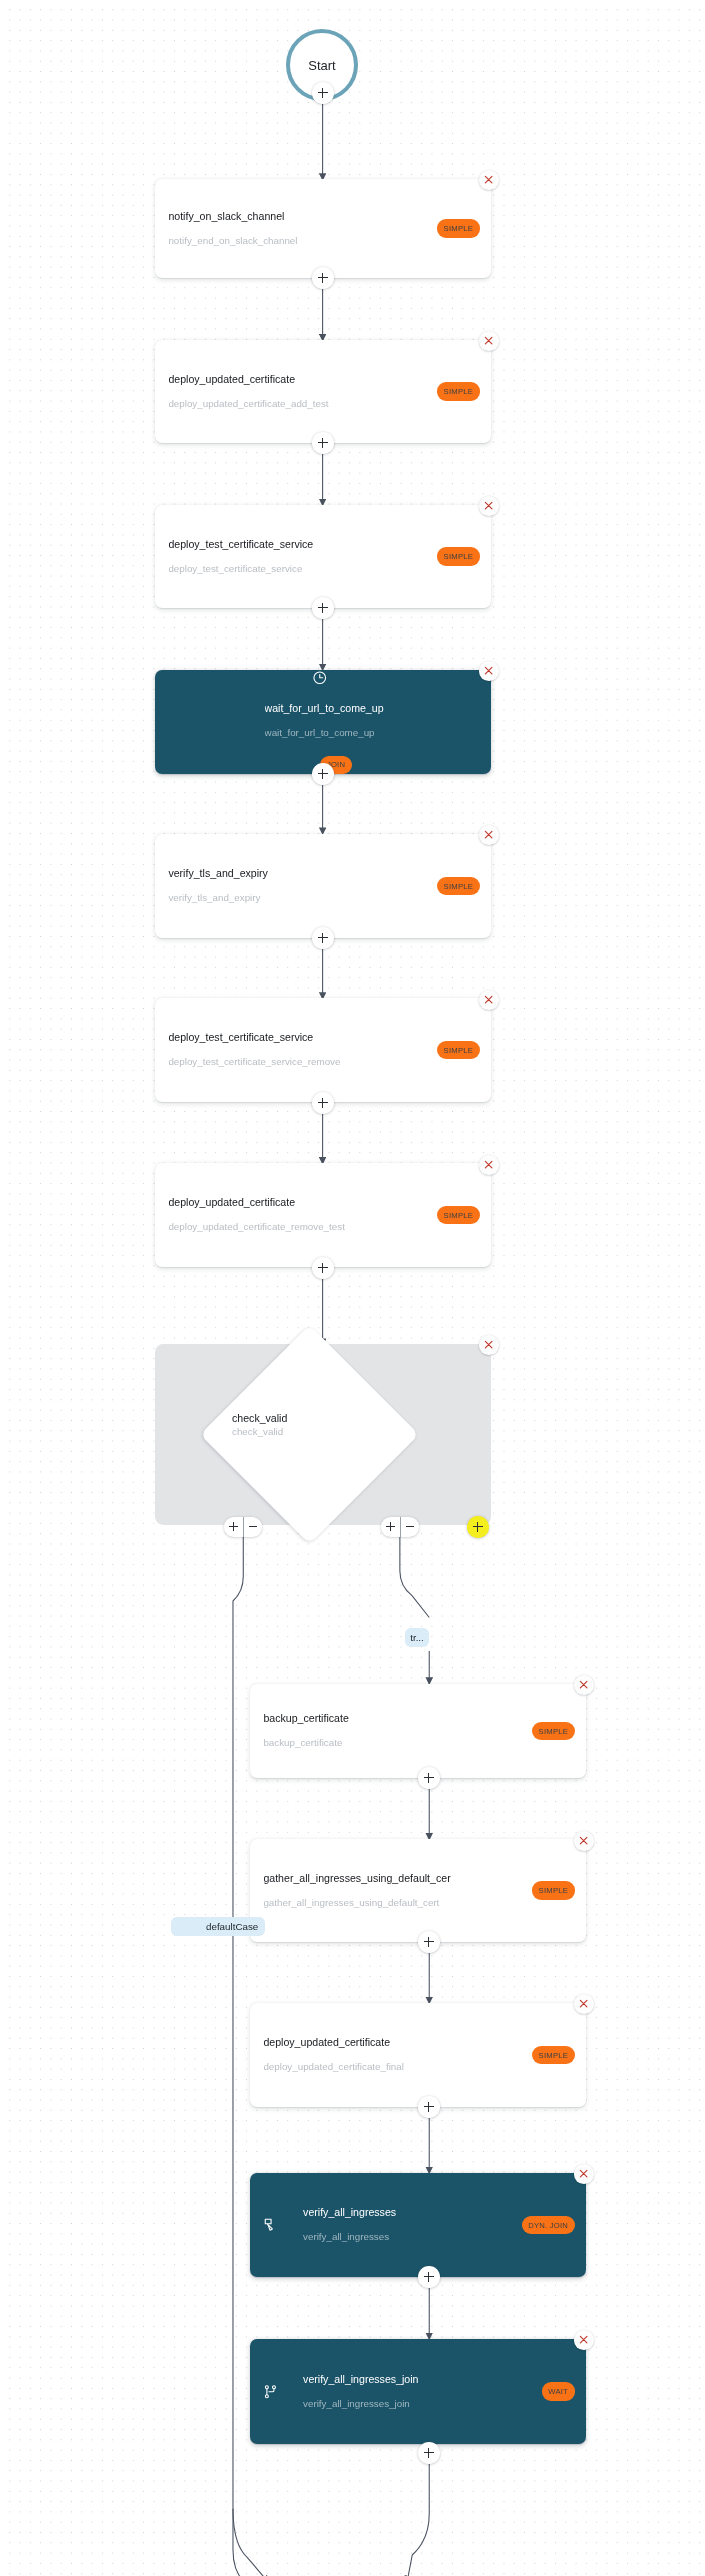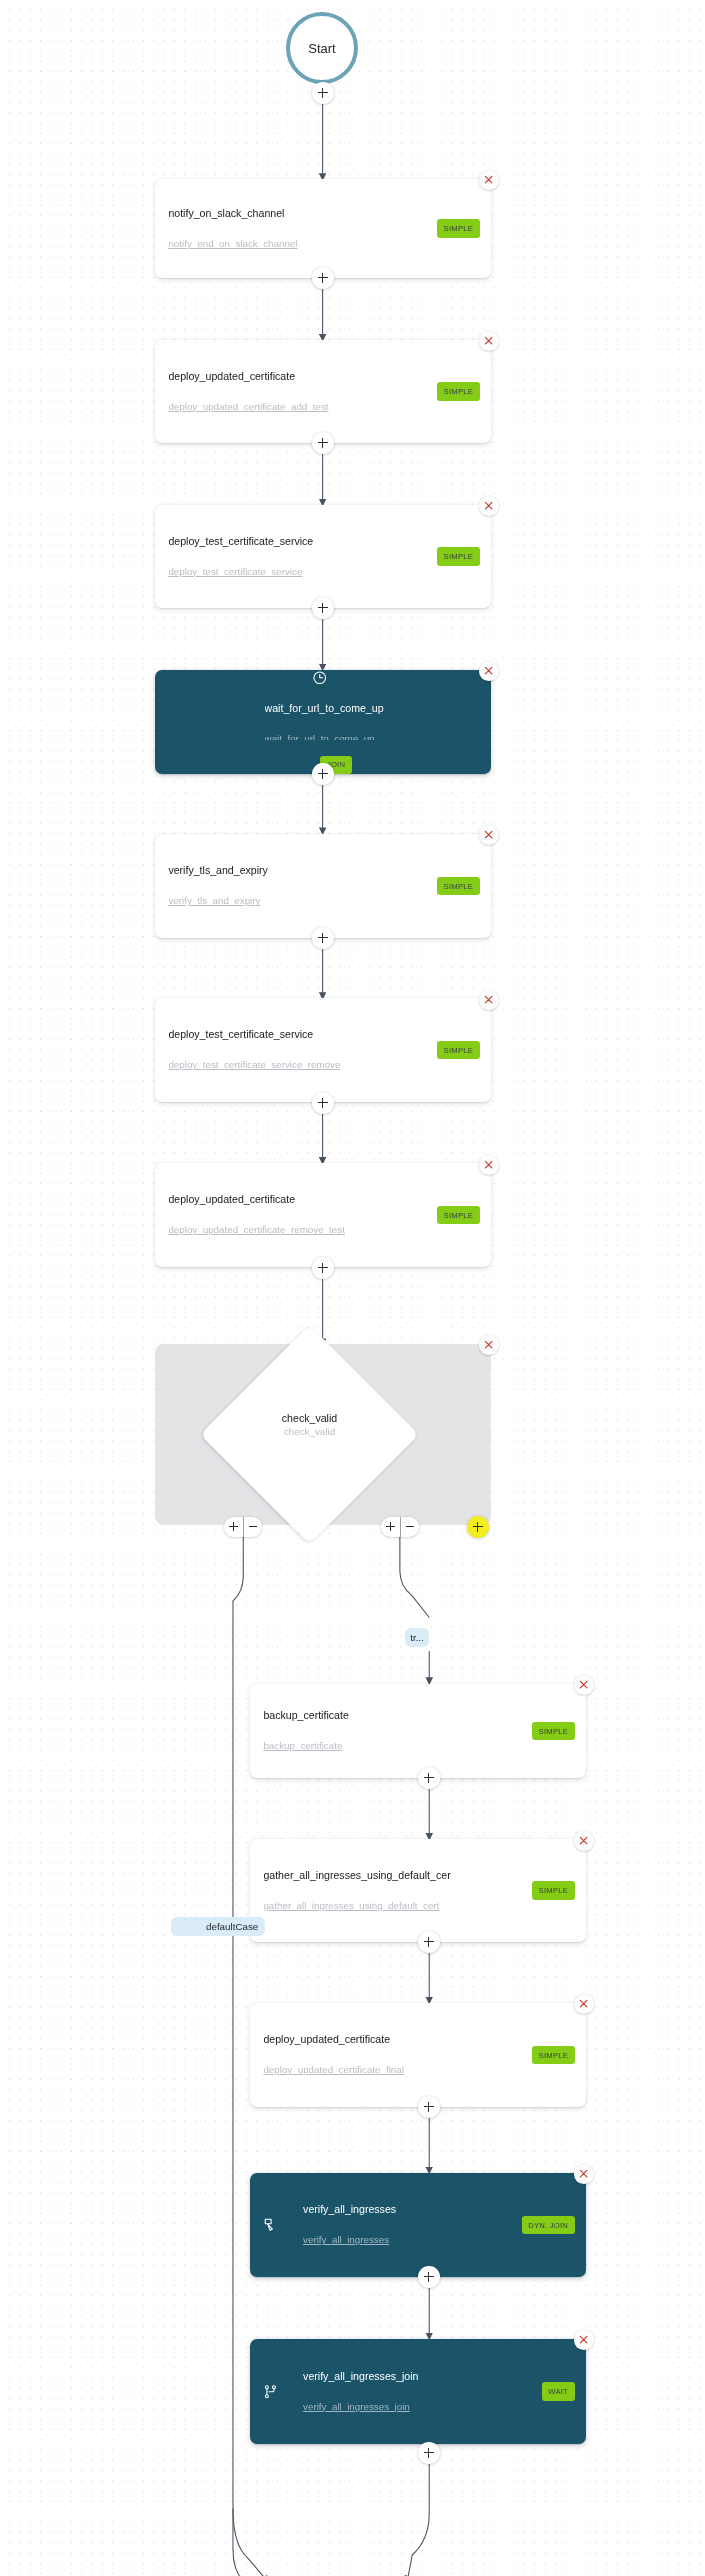--- a/index.html
+++ b/index.html
@@ -73,35 +73,34 @@
   .node-title {
     font-size: 10.6px;
     line-height: 1.25;
     white-space: nowrap;
     overflow: hidden;
     color: #16191d;
   }
   .node-sub {
     font-size: 9.8px;
     line-height: 1.3;
-    margin-top: 18px;
+    margin-top: 12px;
     white-space: nowrap;
     overflow: hidden;
     color: #b9bdc3;
-    text-decoration: underline;
   }
   .node.dark .node-title { color: #ffffff; }
   .node.dark .node-sub   { color: #9fb6c0; }
 
   .badge {
     flex: 0 0 auto;
     margin-left: 24px;
-    background: #84cc16;
+    background: #f97316;
     color: #3a3f45;
-    border-radius: 3px;
+    border-radius: 9px;
     font-size: 7.7px;
     letter-spacing: 0.2px;
     padding: 4.6px 6.7px;
     white-space: nowrap;
   }
 
   
   .close-btn {
     position: absolute;
     width: 19.6px; height: 19.6px;
@@ -145,21 +144,21 @@
   .diamond {
     position: absolute;
     background: #ffffff;
     border-radius: 8.2px;
     transform: rotate(45deg);
     box-shadow: 0 1px 3.6px rgba(30,40,55,.20);
     z-index: 5;
   }
   .diamond-label {
     position: absolute;
-    text-align: center;
+    text-align: left;
     z-index: 6;
   }
   .diamond-label .t { font-size: 10.6px; color: #16191d; }
   .diamond-label .s { font-size: 9.8px; color: #b9bdc3; margin-top: 2.1px; }
 
   
   .pill {
     position: absolute;
     height: 19.6px;
     display: flex;
@@ -249,21 +248,21 @@
       <path d="M452,4870 Q452,4940 480,4965 L520,5012"></path>
     </g>
 
     <g stroke="#4a5260" stroke-width="2.1" fill="none" marker-end="url(#arrow)">
       <line x1="626" y1="5120" x2="626" y2="5236"></line>
 
       <line x1="626" y1="5432" x2="626" y2="5592"></line>
     </g>
   </svg>
 
-  <div class="terminal start" style="left:286px; top:12px;">
+  <div class="terminal start" style="left:286px; top:29px;">
     <span>Start</span>
   </div>
   <div class="plus" style="left:312px; top:82px;"></div>
 
   <div class="node simple" style="left:155px; top:179px; width:336px; height:99px;">
     <div class="node-text">
       <div class="node-title">notify_on_slack_channel</div>
       <div class="node-sub">notify_end_on_slack_channel</div>
     </div>
     <div class="badge">SIMPLE</div>

